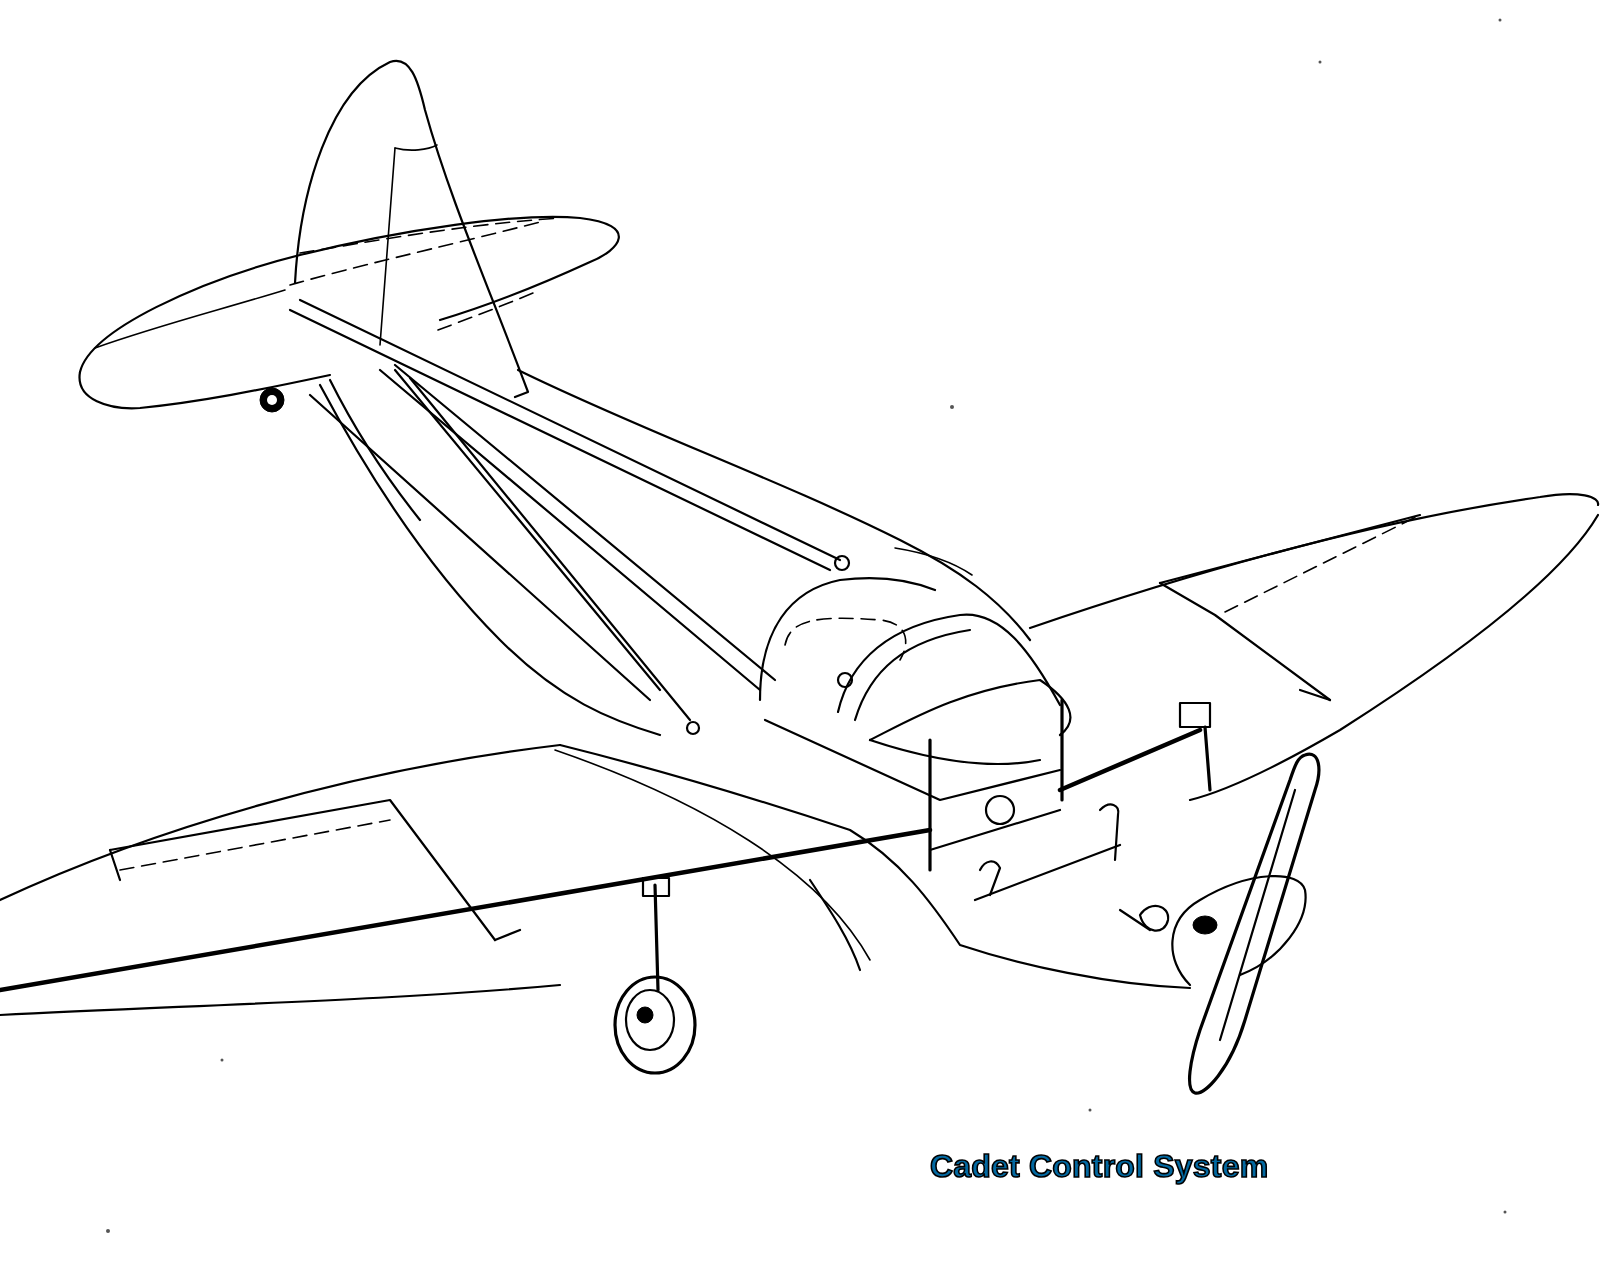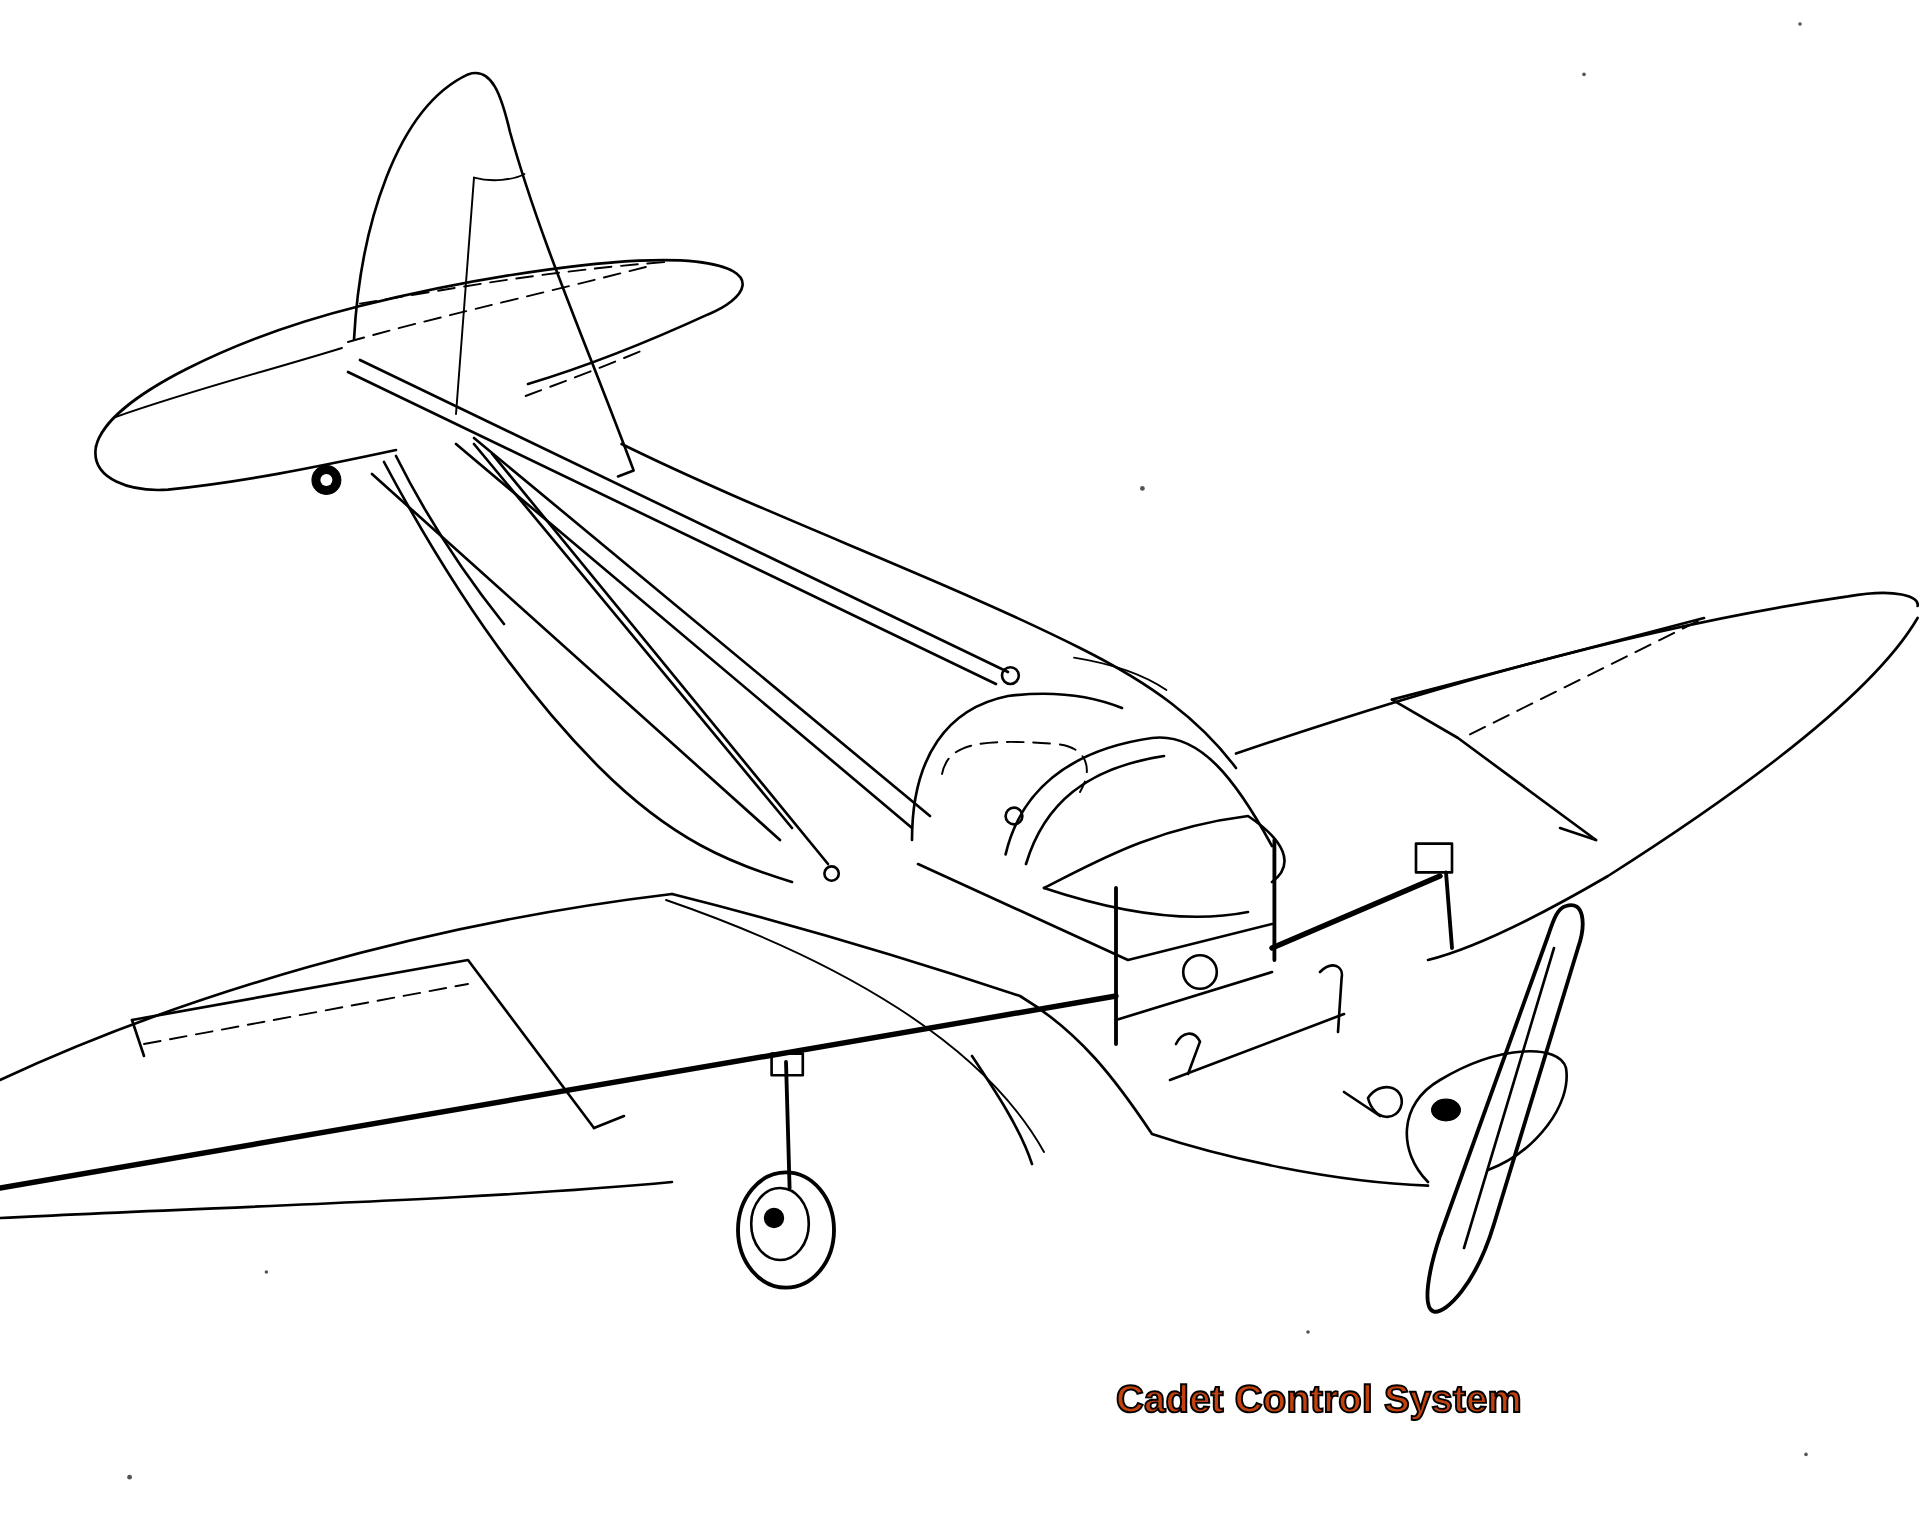--- a/index.html
+++ b/index.html
@@ -7,21 +7,21 @@
     #diagram { position: absolute; left: 0; top: 0; width: 1600px; height: 1281px; }
     .ln { fill: none; stroke: #000; stroke-width: 2.2; stroke-linecap: round; stroke-linejoin: round; }
     .thin { stroke-width: 1.6; }
     .thick { stroke-width: 3.2; }
     .cable { stroke-width: 4.5; }
     .dash { stroke-dasharray: 14 8; }
     .fill { fill: #000; stroke: #000; }
     .caption {
       position: absolute; left: 930px; top: 1148px;
       font-family: "Liberation Sans", sans-serif; font-size: 32px; font-weight: bold;
-      color: #c2410c; -webkit-text-stroke: 1.6px #000; letter-spacing: 0.2px;
+      color: #0369a1; -webkit-text-stroke: 1.6px #000; letter-spacing: 0.2px;
       white-space: nowrap;
     }
     .speck { fill: #555; }
   </style>
 </head>
 <body>
 
 <div>
 <svg id="diagram" viewBox="0 0 1600 1281" xmlns="http://www.w3.org/2000/svg">
 

